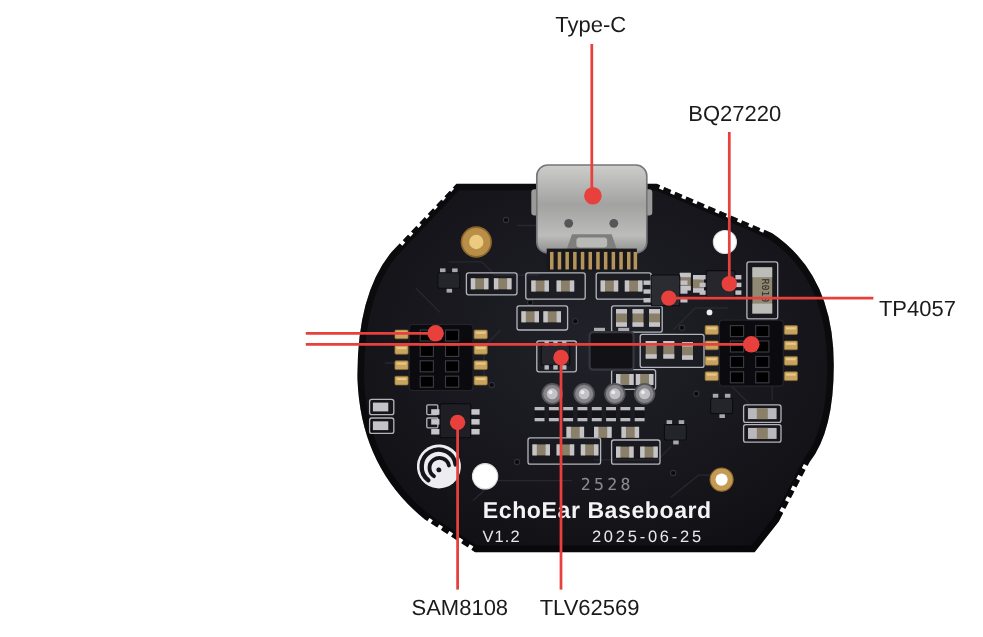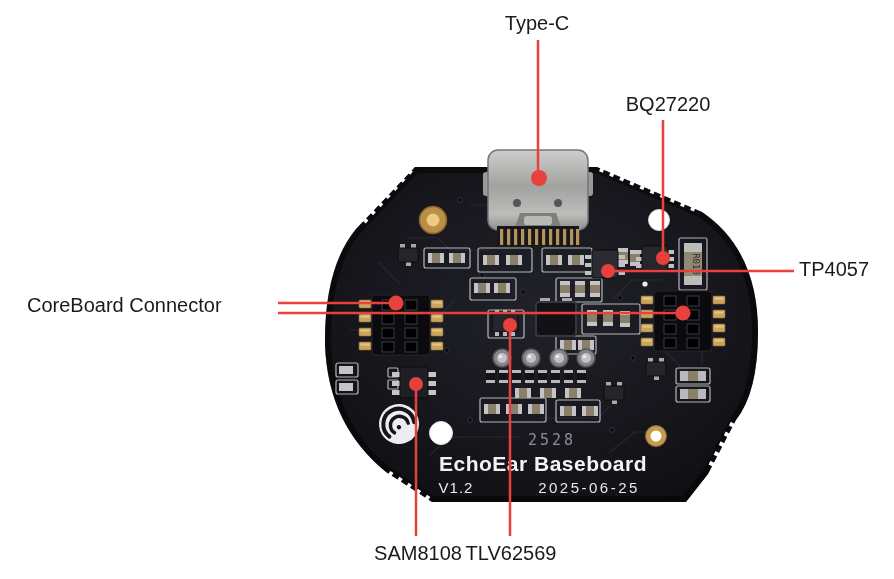--- a/index.html
+++ b/index.html
@@ -333,18 +333,17 @@
     </g>
     <g>
       <line x1="510" y1="325" x2="510" y2="536"></line>
           <circle cx="510" cy="325" r="7" stroke="none"></circle>
     </g>
   </g>
 </svg>
 
 <div class="callout-label center" style="left:537px;top:13px;">Type-C</div>
 <div class="callout-label center" style="left:668px;top:94px;">BQ27220</div>
-<div class="callout-label" style="left:799px;top:259px;text-align:center;">TP4057</div>
-<div class="callout-label" style="left:27px;top:295px;">CoreBoard Connector</div>
+<div class="callout-label" style="left:799px;top:271px;text-align:center;">TP4057</div>
 <div class="callout-label center" style="left:418px;top:543px;text-align:right;">SAM8108</div>
-<div class="callout-label center" style="left:511px;top:543px;">TLV62569</div>
+<div class="callout-label center" style="left:536px;top:543px;">TLV62569</div>
 
 </div>
 
 </body></html>

